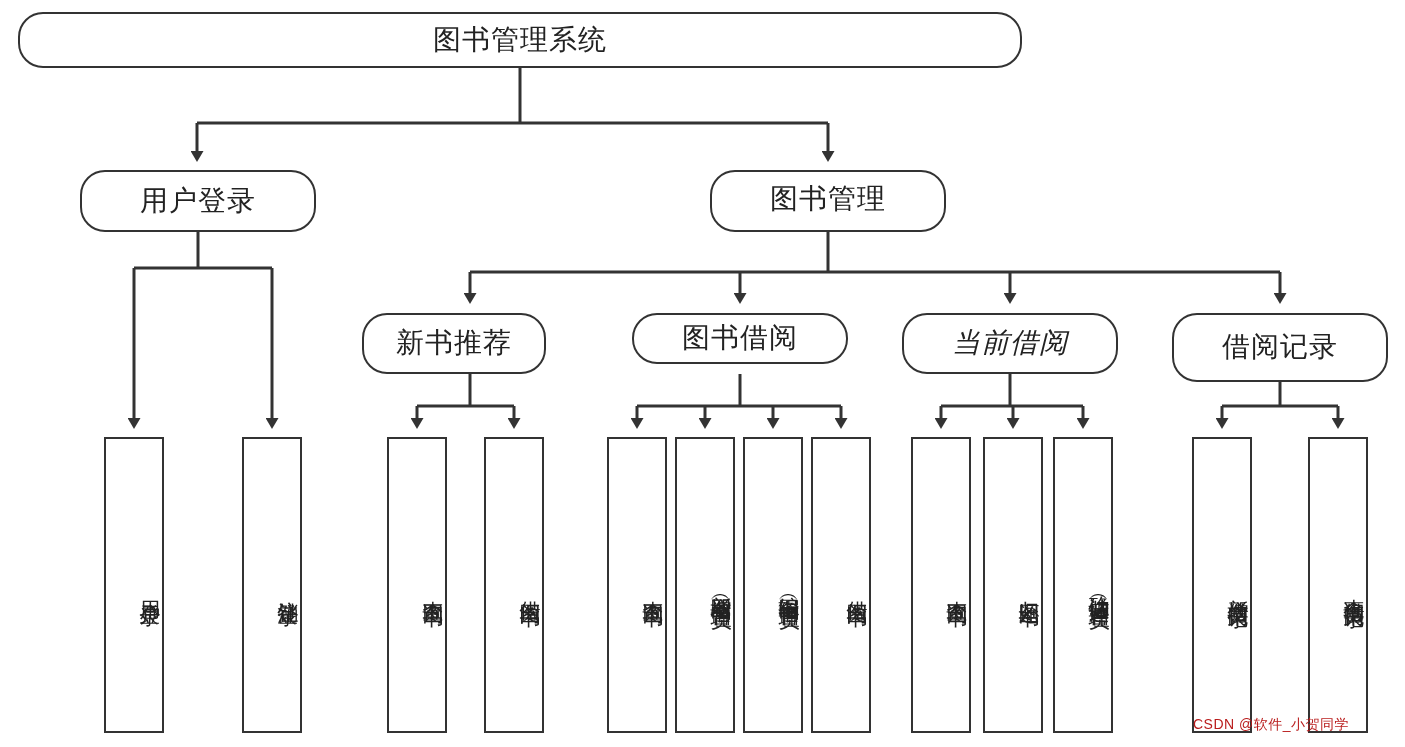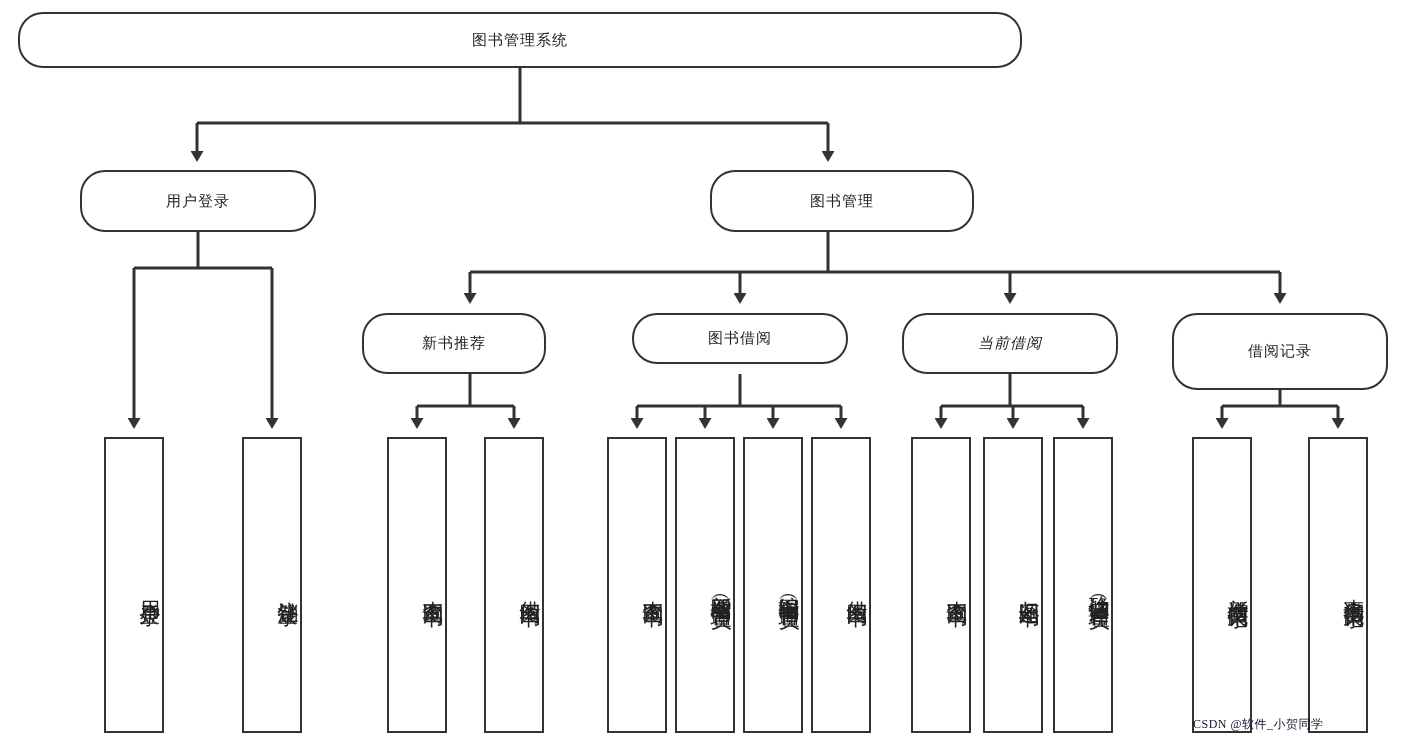--- a/index.html
+++ b/index.html
@@ -29,21 +29,21 @@
     position: absolute;
     box-sizing: border-box;
     border: 2px solid #333333;
     background: #ffffff;
     display: flex;
     align-items: center;
     justify-content: center;
     color: #222222;
   }
   .node-h {
-    font-size: 15px;
+    font-size: 28px;
     letter-spacing: 1px;
     line-height: 1.1;
     white-space: nowrap;
     border-radius: 25px;
   }
   .node-v {
     font-size: 21px;
     letter-spacing: 2px;
     line-height: 1.18;
     writing-mode: vertical-rl;
@@ -53,25 +53,24 @@
     padding-top: 6px;
     overflow: hidden;
   }
   .node-v .vtext {
     writing-mode: vertical-rl;
     text-orientation: upright;
     display: block;
   }
   .watermark {
     position: absolute;
-    font-size: 12px;
-    color: #0f172a;
+    font-size: 14px;
+    color: #b91c1c;
     white-space: nowrap;
     letter-spacing: 0.5px;
-    font-family: Liberation Serif, serif;
   }
 </style>
 </head>
 <body>
 
 <div id="canvas">
 
   <svg id="wires" viewBox="0 0 1405 747" xmlns="http://www.w3.org/2000/svg">
     <defs>
       <marker id="arrow" markerWidth="11" markerHeight="13" refX="1" refY="6.5" orient="auto" markerUnits="userSpaceOnUse">
@@ -134,34 +133,34 @@
     </g>
   </svg>
 
   <div class="node node-h" style="left:18px; top:12px; width:1004px; height:56px;">
     <span>图书管理系统</span>
   </div>
 
   <div class="node node-h" style="left:80px; top:170px; width:236px; height:62px;">
     <span>用户登录</span>
   </div>
-  <div class="node node-h" style="left:710px; top:170px; width:264px; height:62px;">
+  <div class="node node-h" style="left:710px; top:170px; width:236px; height:62px;font-family:Liberation Mono, monospace;">
     <span>图书管理</span>
   </div>
 
   <div class="node node-h" style="left:362px; top:313px; width:184px; height:61px;">
     <span>新书推荐</span>
   </div>
   <div class="node node-h" style="left:632px; top:313px; width:216px; height:51px;">
     <span>图书借阅</span>
   </div>
   <div class="node node-h" style="left:902px; top:313px; width:216px; height:61px;font-style:italic;">
     <span>当前借阅</span>
   </div>
-  <div class="node node-h" style="left:1172px; top:313px; width:216px; height:77px;">
+  <div class="node node-h" style="left:1172px; top:313px; width:216px; height:69px;">
     <span>借阅记录</span>
   </div>
 
   <div class="node node-v" style="left:104px; top:437px; width:60px; height:296px;">
     <span class="vtext">用户登录</span>
   </div>
   <div class="node node-v" style="left:242px; top:437px; width:60px; height:296px;">
     <span class="vtext">注销登录</span>
   </div>
   <div class="node node-v" style="left:387px; top:437px; width:60px; height:296px;">

